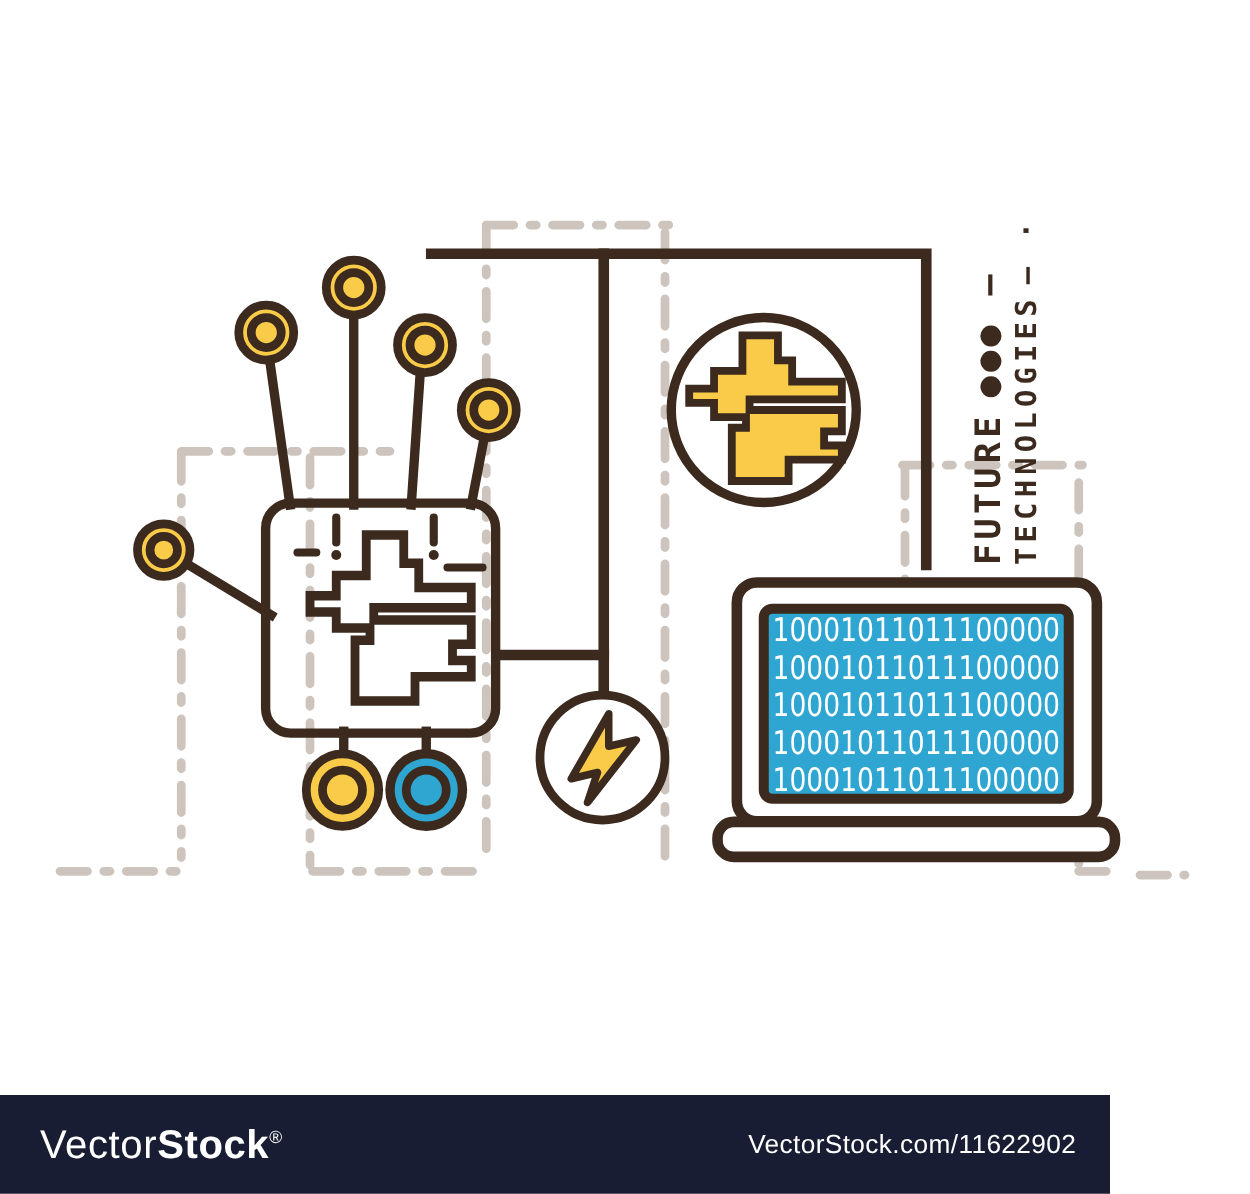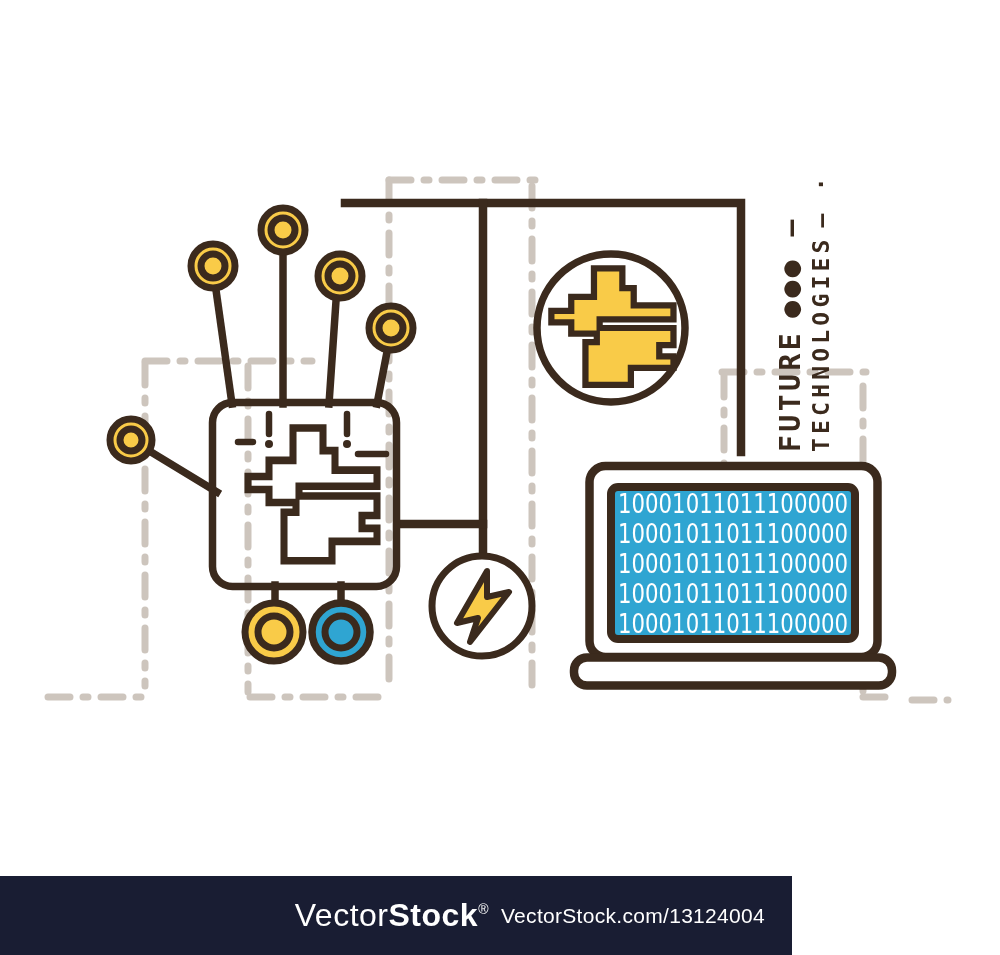--- a/index.html
+++ b/index.html
@@ -32,23 +32,23 @@
   .bolt{fill:var(--c-yellow);stroke:var(--c-outline);stroke-width:6;stroke-linejoin:round;}
   .screen{fill:var(--c-blue);stroke:var(--c-outline);stroke-width:8;}
   .shell{fill:#ffffff;stroke:var(--c-outline);stroke-width:8.5;}
   .binary{fill:var(--c-screen_text);font-family:"DejaVu Sans","Liberation Sans",sans-serif;
           font-size:26px;font-weight:400;}
   .vlabel{fill:var(--c-outline);font-family:"DejaVu Sans Mono","Liberation Mono",monospace;
           font-weight:700;}
   .vl1{font-size:28px;letter-spacing:3.5px;}
   .vl2{font-size:23px;letter-spacing:4.2px;}
   
-  .footer{position:absolute;left:0;top:876px;width:792px;height:79px;
+  .footer{position:absolute;left:0;top:876px;width:888px;height:79px;
           background:var(--c-footer_bg);display:flex;align-items:center;
-          justify-content:flex-end;padding:0 27px 0 32px;color:#fff;gap:12px;}
+          justify-content:space-between;padding:0 27px 0 32px;color:#fff;}
   .brand{font-size:32px;letter-spacing:0.5px;}
   .brand .light{font-weight:400;}
   .brand .bold{font-weight:700;}
   .brand sup{font-size:14px;font-weight:400;}
   .code{font-size:21px;font-weight:500;letter-spacing:0.3px;}
 </style>
 </head>
 <body>
 
 <svg class="stage" width="1000" height="876" viewBox="0 0 1000 876">
@@ -148,14 +148,14 @@
   </g>
 
   <g>
     <text class="vlabel vl1" transform="translate(800,452) rotate(-90)"><tspan>FUTURE</tspan><tspan dx="12">●●● –</tspan></text>
     <text class="vlabel vl2" transform="translate(829,452) rotate(-90)"><tspan>TECHNOLOGIES</tspan><tspan dx="8">– ·</tspan></text>
   </g>
 </svg>
 
 <div class="footer">
   <div class="brand"><span class="light">Vector</span><span class="bold">Stock</span><sup>®</sup></div>
-  <div class="code">VectorStock.com/13124004</div>
+  <div class="code">VectorStock.com/11622902</div>
 </div>
 
 </body></html>

